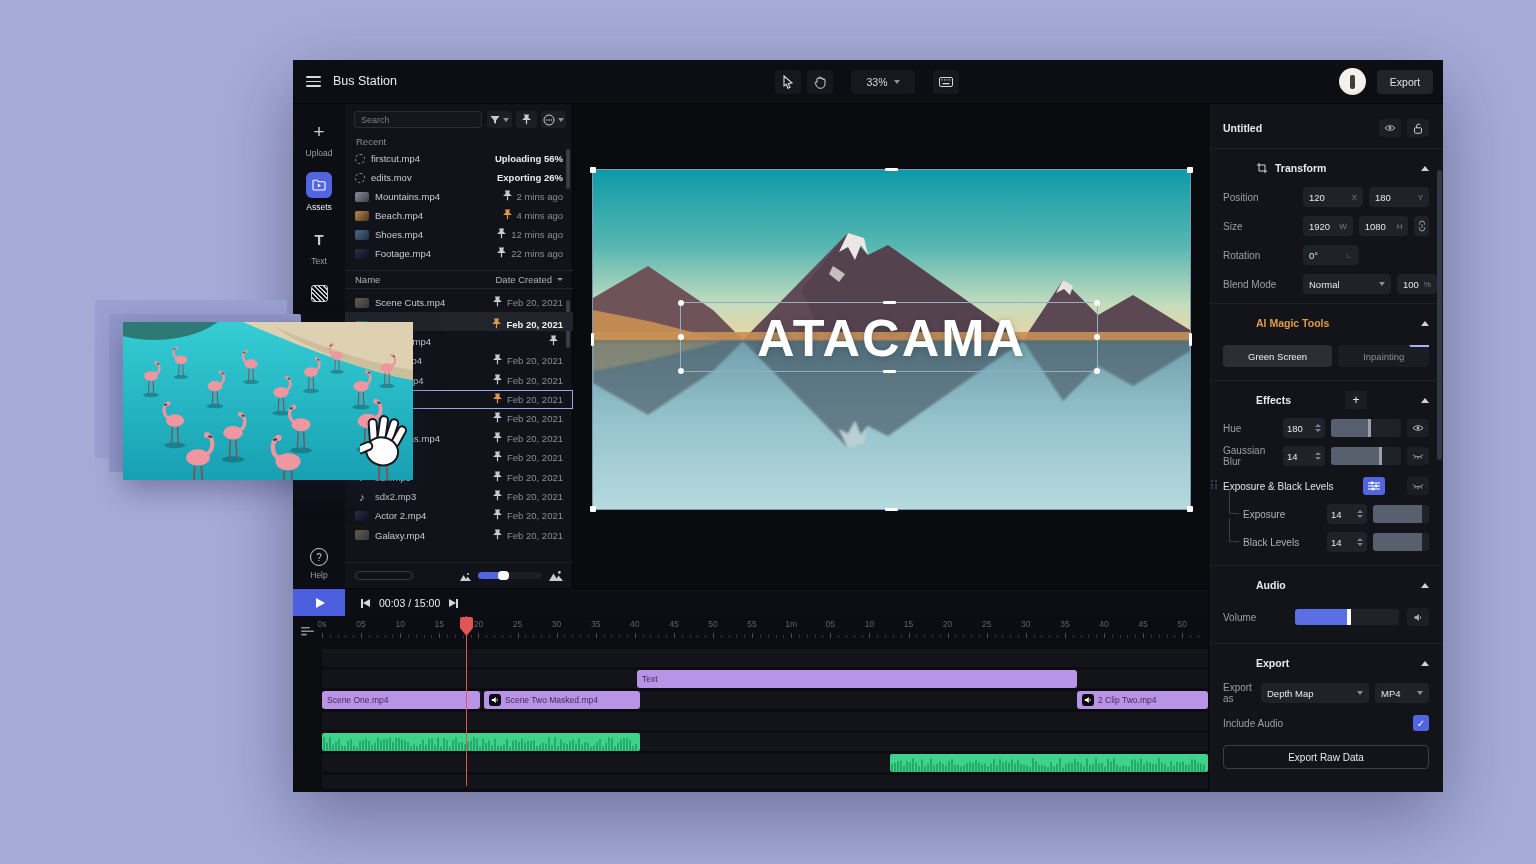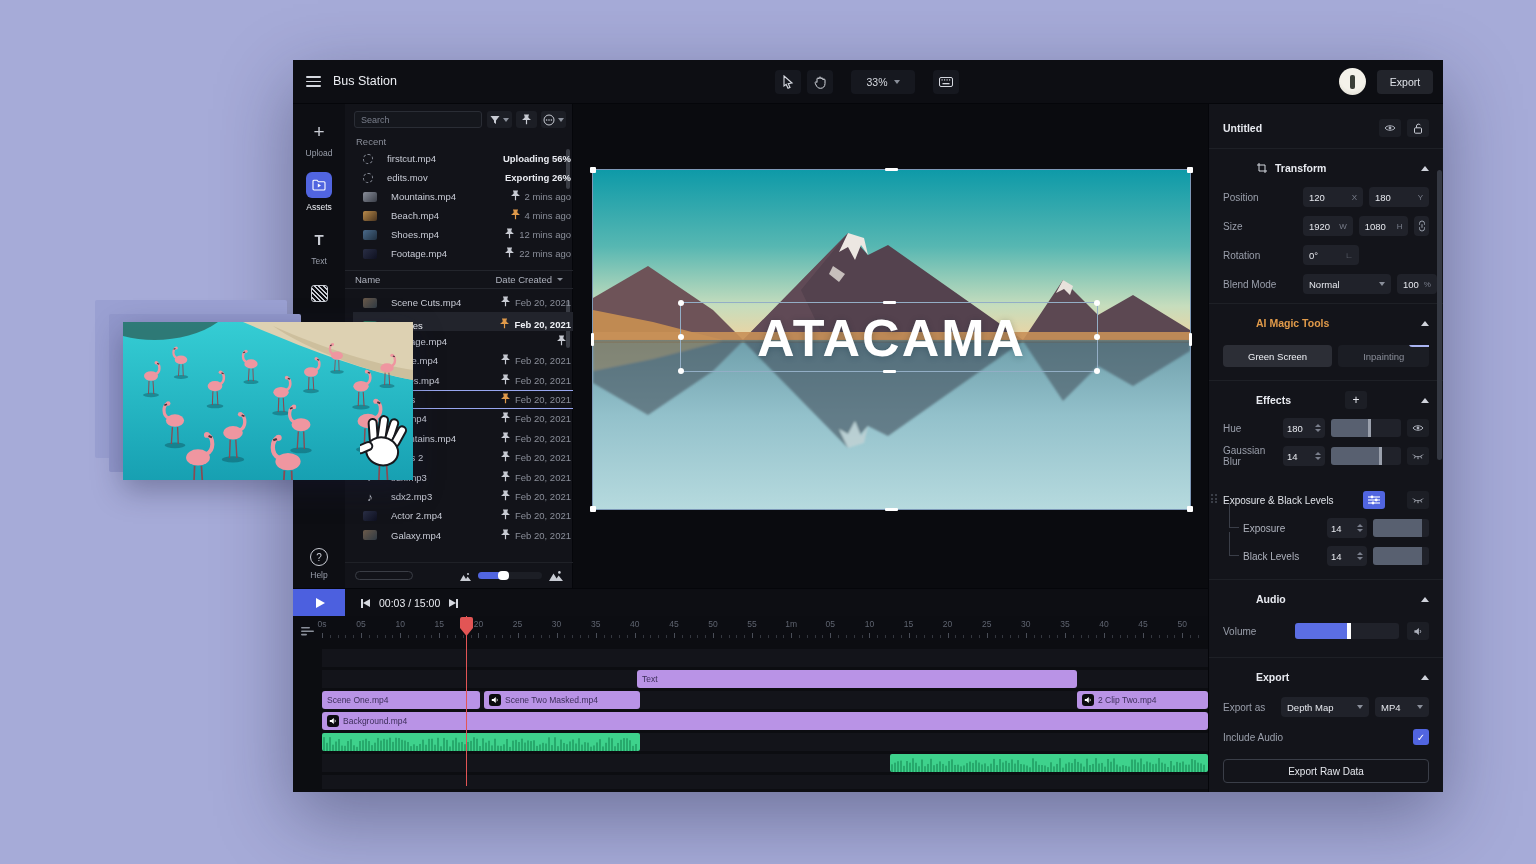--- a/index.html
+++ b/index.html
@@ -32,21 +32,21 @@
          background:repeating-linear-gradient(45deg,transparent 0 2px,#c9ccd4 2px 3.2px);}
   .help-item{position:absolute;bottom:8px;left:0;}
   .qmark{width:18px;height:18px;border:1.3px solid #c9ccd4;border-radius:50%;display:flex;align-items:center;justify-content:center;font-size:10px;color:#c9ccd4;}
   
   .media{position:absolute;left:52px;top:44px;width:228px;height:484px;background:#121319;border-right:1px solid #05060a;}
   .search{position:absolute;left:9px;top:7px;width:128px;height:17px;background:#15171d;border:1px solid #2a2d35;border-radius:3px;
           color:#c9ccd4;font-size:9px;padding:0 6px;outline:none;}
   .search::placeholder{color:#7a7f8c;}
   .mp-btn{position:absolute;top:7px;height:17px;background:#1c1e25;border-radius:3px;display:flex;align-items:center;justify-content:center;gap:3px;cursor:pointer;}
   .recent-label{position:absolute;left:11px;top:32px;font-size:9.5px;color:#8a8e99;}
-  .m-row{position:absolute;left:8px;width:228px;height:19px;display:flex;align-items:center;padding:0 10px;font-size:9.5px;color:#c9ccd6;gap:8px;}
+  .m-row{position:absolute;left:0;width:228px;height:19px;display:flex;align-items:center;padding:0 10px;font-size:9.5px;color:#c9ccd6;}
   .m-row .nm{margin-left:6px;white-space:nowrap;overflow:hidden;}
   .m-row .right{margin-left:auto;display:flex;align-items:center;gap:5px;color:#8a8e99;}
   .m-row .status{color:#e9ebf1;font-weight:bold;}
   .m-row.hl{background:#22242c;color:#eef0f5;align-items:flex-end;}
   .m-row.hl .right{color:#eef0f5;font-weight:bold;}
   .m-row.sel{outline:1px solid #98a6ef;outline-offset:-1px;}
   .thumb{width:14px;height:10px;border-radius:2px;flex:none;}
   .spinner{width:10px;height:10px;border:1.4px dashed #8a8f9a;border-radius:50%;flex:none;}
   .note{font-size:11px;color:#c9ccd4;width:14px;text-align:center;flex:none;}
   .tbl-head{position:absolute;left:0;top:166px;width:228px;height:19px;border-top:1px solid #23252c;border-bottom:1px solid #23252c;
@@ -103,21 +103,21 @@
   .fx-row .lbl{flex:1;color:#9a9fab;}
   .stepper{width:42px;height:20px;background:#20222a;border-radius:4px;display:flex;align-items:center;justify-content:space-between;padding:0 4px;color:#e6e8ee;font-size:9.5px;}
   .arrows{display:flex;flex-direction:column;gap:2px;}
   .arrows i{width:0;height:0;border-left:3px solid transparent;border-right:3px solid transparent;display:block;}
   .arrows .up{border-bottom:3.5px solid #7a7f8c;}
   .arrows .dn{border-top:3.5px solid #7a7f8c;}
   .slider{height:18px;background:#20222a;border-radius:3px;position:relative;overflow:hidden;cursor:pointer;}
   .slider .fill{position:absolute;left:0;top:0;bottom:0;background:#586070;}
   .slider .hnd{position:absolute;top:0;bottom:0;width:3px;background:#9aa0ac;}
   .w70{width:70px;flex:none;}.w56s{width:56px;flex:none;}
-  .grp-head{display:flex;align-items:center;gap:22px;margin-top:24px;height:20px;position:relative;}
+  .grp-head{display:flex;align-items:center;gap:22px;margin-top:10px;height:20px;position:relative;}
   .grip{position:absolute;left:-12px;top:4px;width:6px;display:grid;grid-template-columns:2px 2px;gap:1.5px;}
   .grip b{width:2px;height:2px;background:#4a4e58;border-radius:50%;}
   .grp-head .lbl{color:#dfe2e8;}
   .child{display:flex;align-items:center;gap:6px;margin-top:8px;height:20px;padding-left:20px;position:relative;}
   .child .lbl{flex:1;color:#aeb2bd;}
   .child .conn{position:absolute;left:6px;top:-14px;width:10px;height:24px;border-left:1px solid #3a3e48;border-bottom:1px solid #3a3e48;}
   .vol-row{display:flex;align-items:center;gap:8px;margin-top:12px;height:20px;}
   .vol-row .lbl{width:66px;color:#9a9fab;}
   .vol-track{width:108px;height:16px;background:#20222a;border-radius:3px;position:relative;overflow:hidden;}
   .vol-fill{position:absolute;left:0;top:0;bottom:0;background:#5b6ee4;}
@@ -785,21 +785,21 @@
         </div>
       </div>
 
       <div class="sec" style="border-bottom:none;">
         <div class="sec-head">
           <span class="sec-title">Export</span>
           <i class="collapse"></i>
         </div>
         <div class="exp-row">
           <span class="lbl">Export as</span>
-          <div class="ibox" style="width:88px">
+          <div class="ibox" style="width:108px">
               <span>Depth Map</span>
               <i class="caret"></i>
             </div>
           <div class="ibox" style="width:54px">
               <span>MP4</span>
               <i class="caret"></i>
             </div>
         </div>
         <div class="exp-row">
           <span class="lbl">Include Audio</span>
@@ -911,29 +911,20 @@
           <span>Scene Two Masked.mp4</span>
         </div>
         <div class="clip" style="left: 784px; width: 131px; top: 51px;">
           <span class="aud-ic">
             <svg width="8" height="8" viewBox="0 0 10 10">
               <path d="M1 3.6 h2 L6 1.2 v7.6 L3 6.4 H1 z" fill="#fff"></path>
               <path d="M7.3 3.4 a2.4 2.4 0 0 1 0 3.2" stroke="#fff" fill="none"></path>
             </svg>
           </span>
           <span>2 Clip Two.mp4</span>
-        </div>
-        <div class="clip" style="left: 29px; width: 886px; top: 72px;">
-          <span class="aud-ic">
-            <svg width="8" height="8" viewBox="0 0 10 10">
-              <path d="M1 3.6 h2 L6 1.2 v7.6 L3 6.4 H1 z" fill="#fff"></path>
-              <path d="M7.3 3.4 a2.4 2.4 0 0 1 0 3.2" stroke="#fff" fill="none"></path>
-            </svg>
-          </span>
-          <span>Background.mp4</span>
         </div>
         <div class="wave" style="left: 29px; width: 318px; top: 93px;"><svg width="318" height="18">
             <rect x="1" y="4.149180134521885" width="2" height="13.850819865478115" fill="#27a96c"></rect>
             <rect x="4" y="9.819564804260153" width="2" height="8.180435195739847" fill="#27a96c"></rect>
             <rect x="7" y="4.1847939889194095" width="2" height="13.81520601108059" fill="#27a96c"></rect>
             <rect x="10" y="11.682051603587752" width="2" height="6.317948396412248" fill="#27a96c"></rect>
             <rect x="13" y="8.530821068910882" width="2" height="9.469178931089118" fill="#27a96c"></rect>
             <rect x="16" y="6.040285047824" width="2" height="11.959714952176" fill="#27a96c"></rect>
             <rect x="19" y="12.57469500231673" width="2" height="5.42530499768327" fill="#27a96c"></rect>
             <rect x="22" y="12.841090440801054" width="2" height="5.158909559198946" fill="#27a96c"></rect>

